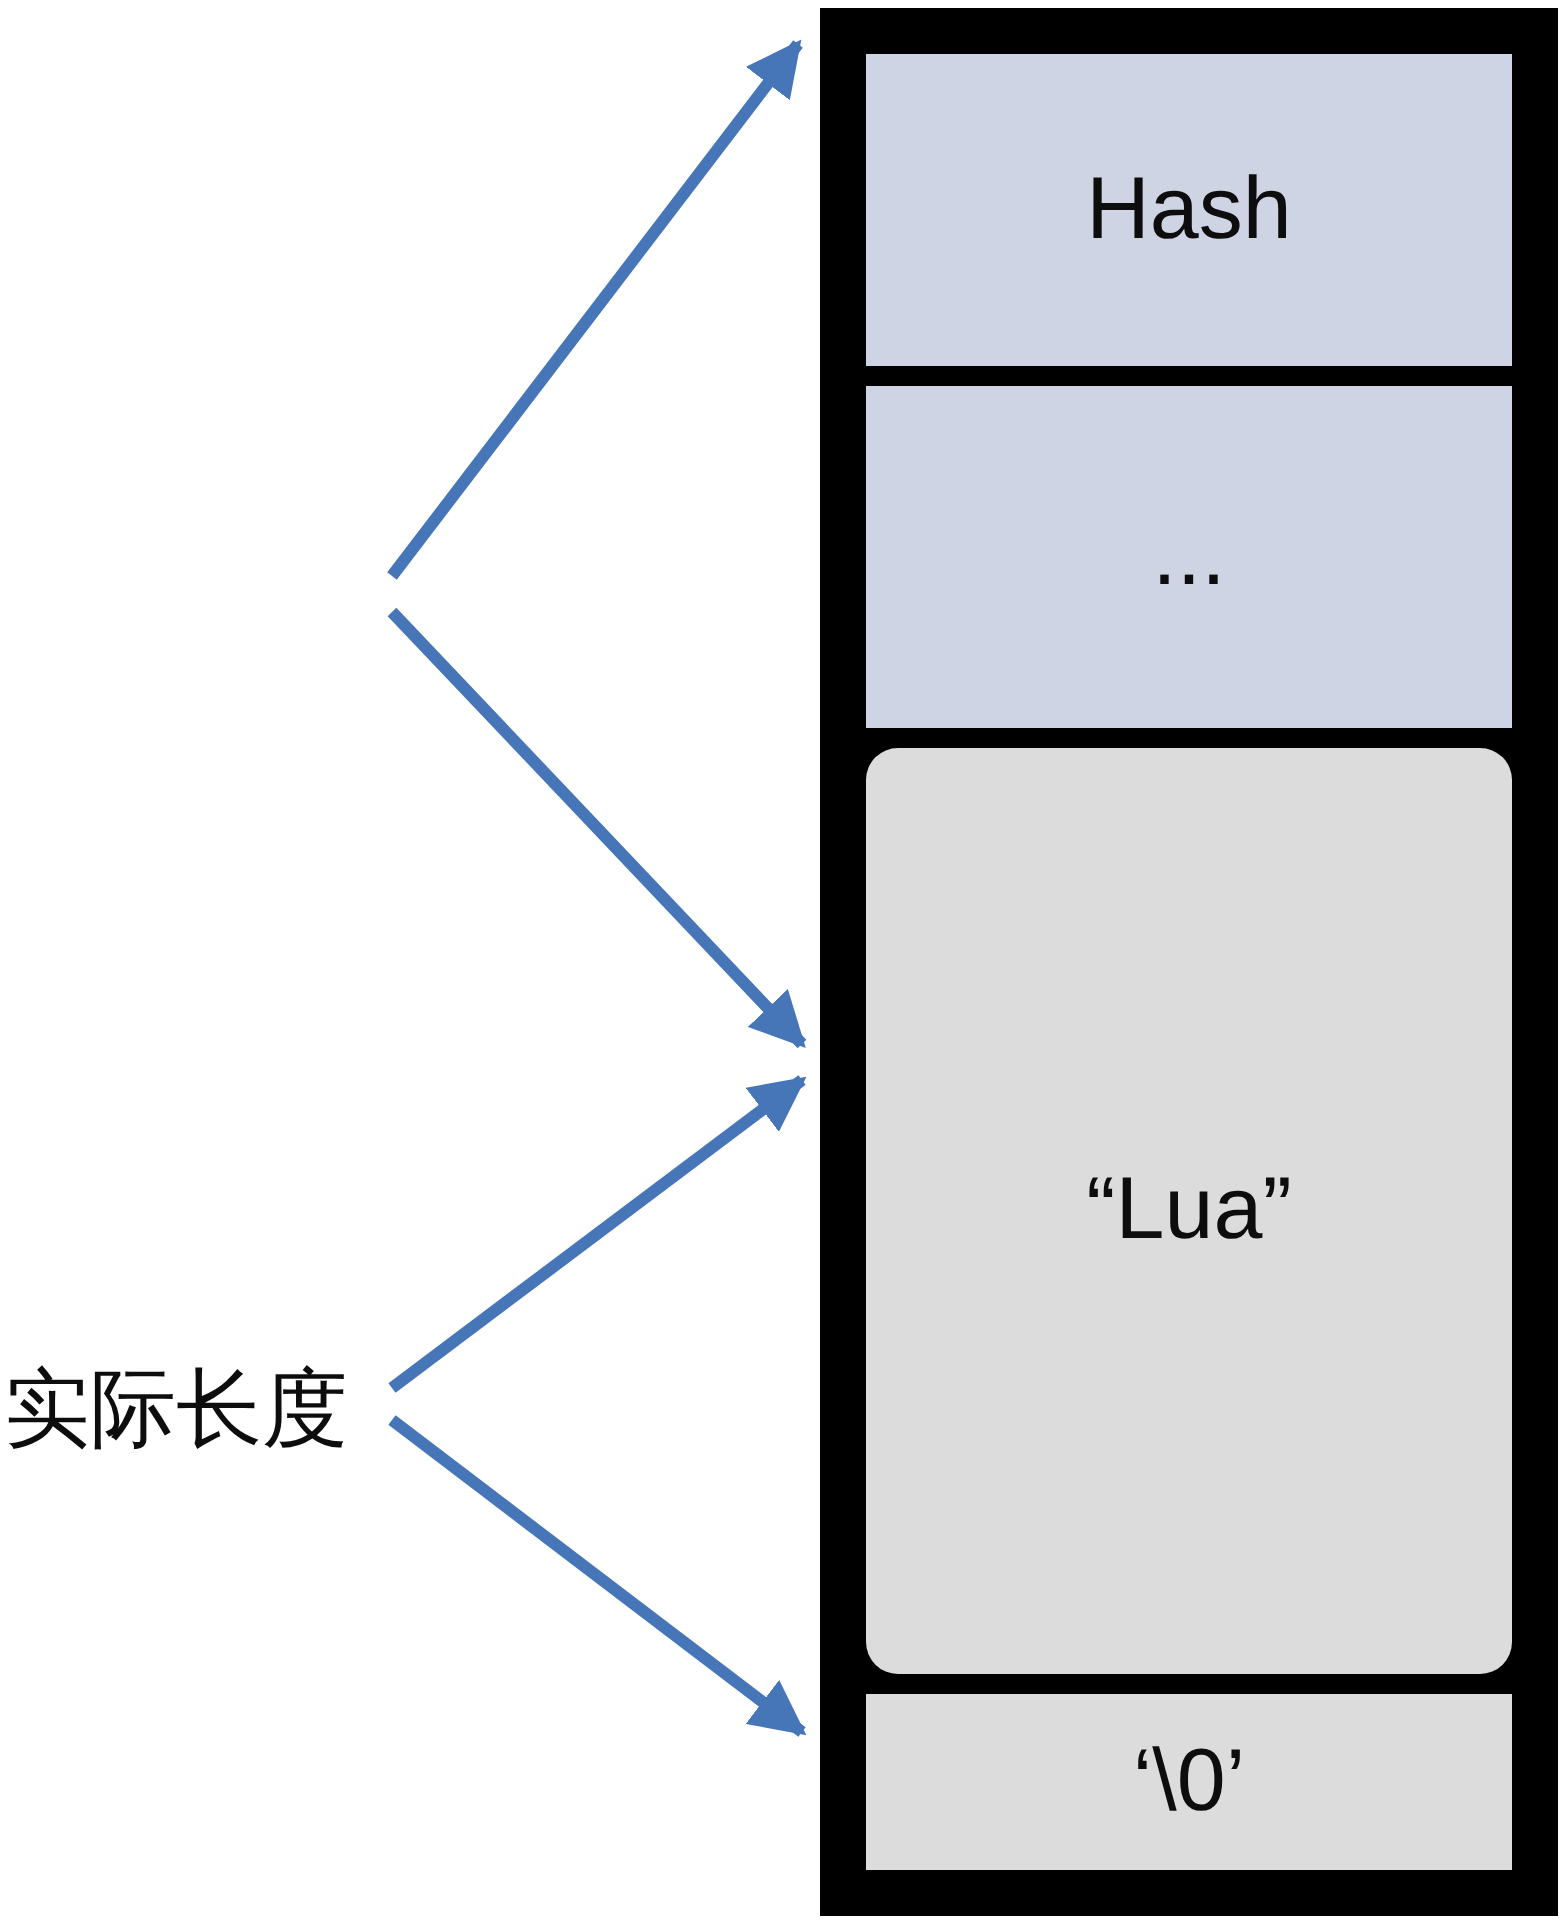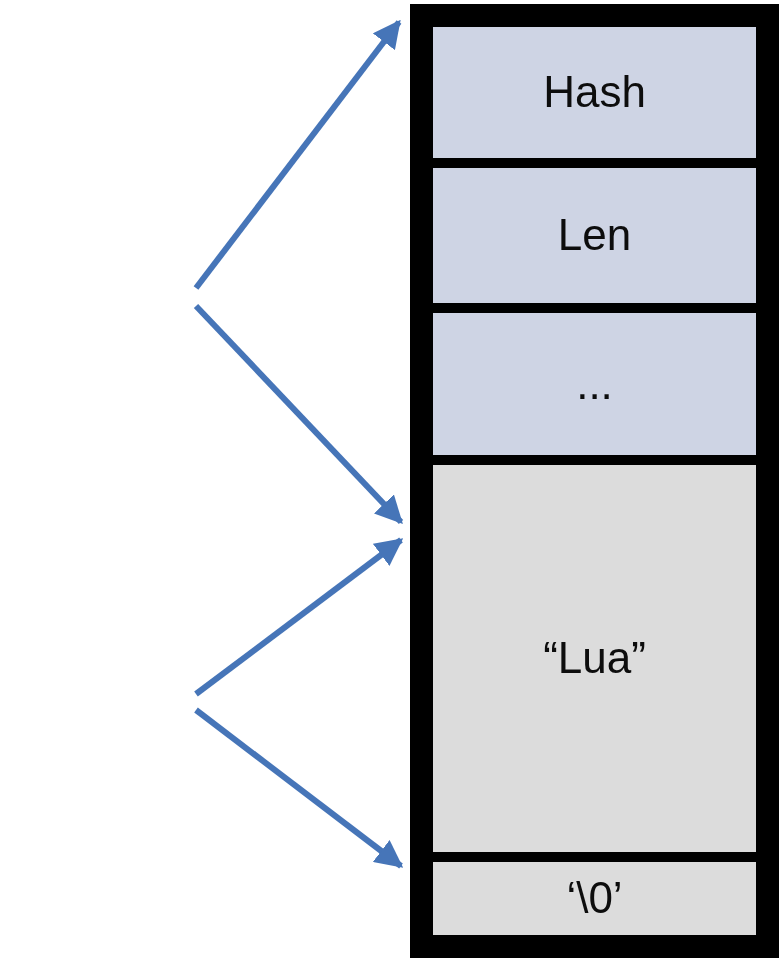--- a/index.html
+++ b/index.html
@@ -58,32 +58,30 @@
         <path d="M 0 0 L 10 5 L 0 10 z" fill="#4675b8"></path>
       </marker>
     </defs>
     <line x1="196" y1="288" x2="399" y2="22" stroke="#4675b8" stroke-width="6" marker-end="url(#arrowhead)"></line>
     <line x1="196" y1="306" x2="401" y2="522" stroke="#4675b8" stroke-width="6" marker-end="url(#arrowhead)"></line>
     <line x1="196" y1="694" x2="401" y2="540" stroke="#4675b8" stroke-width="6" marker-end="url(#arrowhead)"></line>
     <line x1="196" y1="710" x2="401" y2="866" stroke="#4675b8" stroke-width="6" marker-end="url(#arrowhead)"></line>
   </svg>
 
 
+  <div class="side-label label-length">实际长度</div>
 
   <div class="column">
     <div class="cell struct" style="flex: 114 1 0;">
       <span>Hash</span>
     </div>
-    <div class="cell struct" style="flex: 118 1 0;">
-      <span>Len</span>
-    </div>
     <div class="cell struct" style="flex: 124 1 0;">
       <span>...</span>
     </div>
-    <div class="cell str" style="flex: 338 1 0;">
+    <div class="cell str" style="flex: 338 1 0; border-radius: 16px;">
       <span>“Lua”</span>
     </div>
     <div class="cell str" style="flex: 64 1 0;">
       <span>‘\0’</span>
     </div>
   </div>
 
 </div>
 
 </body></html>

